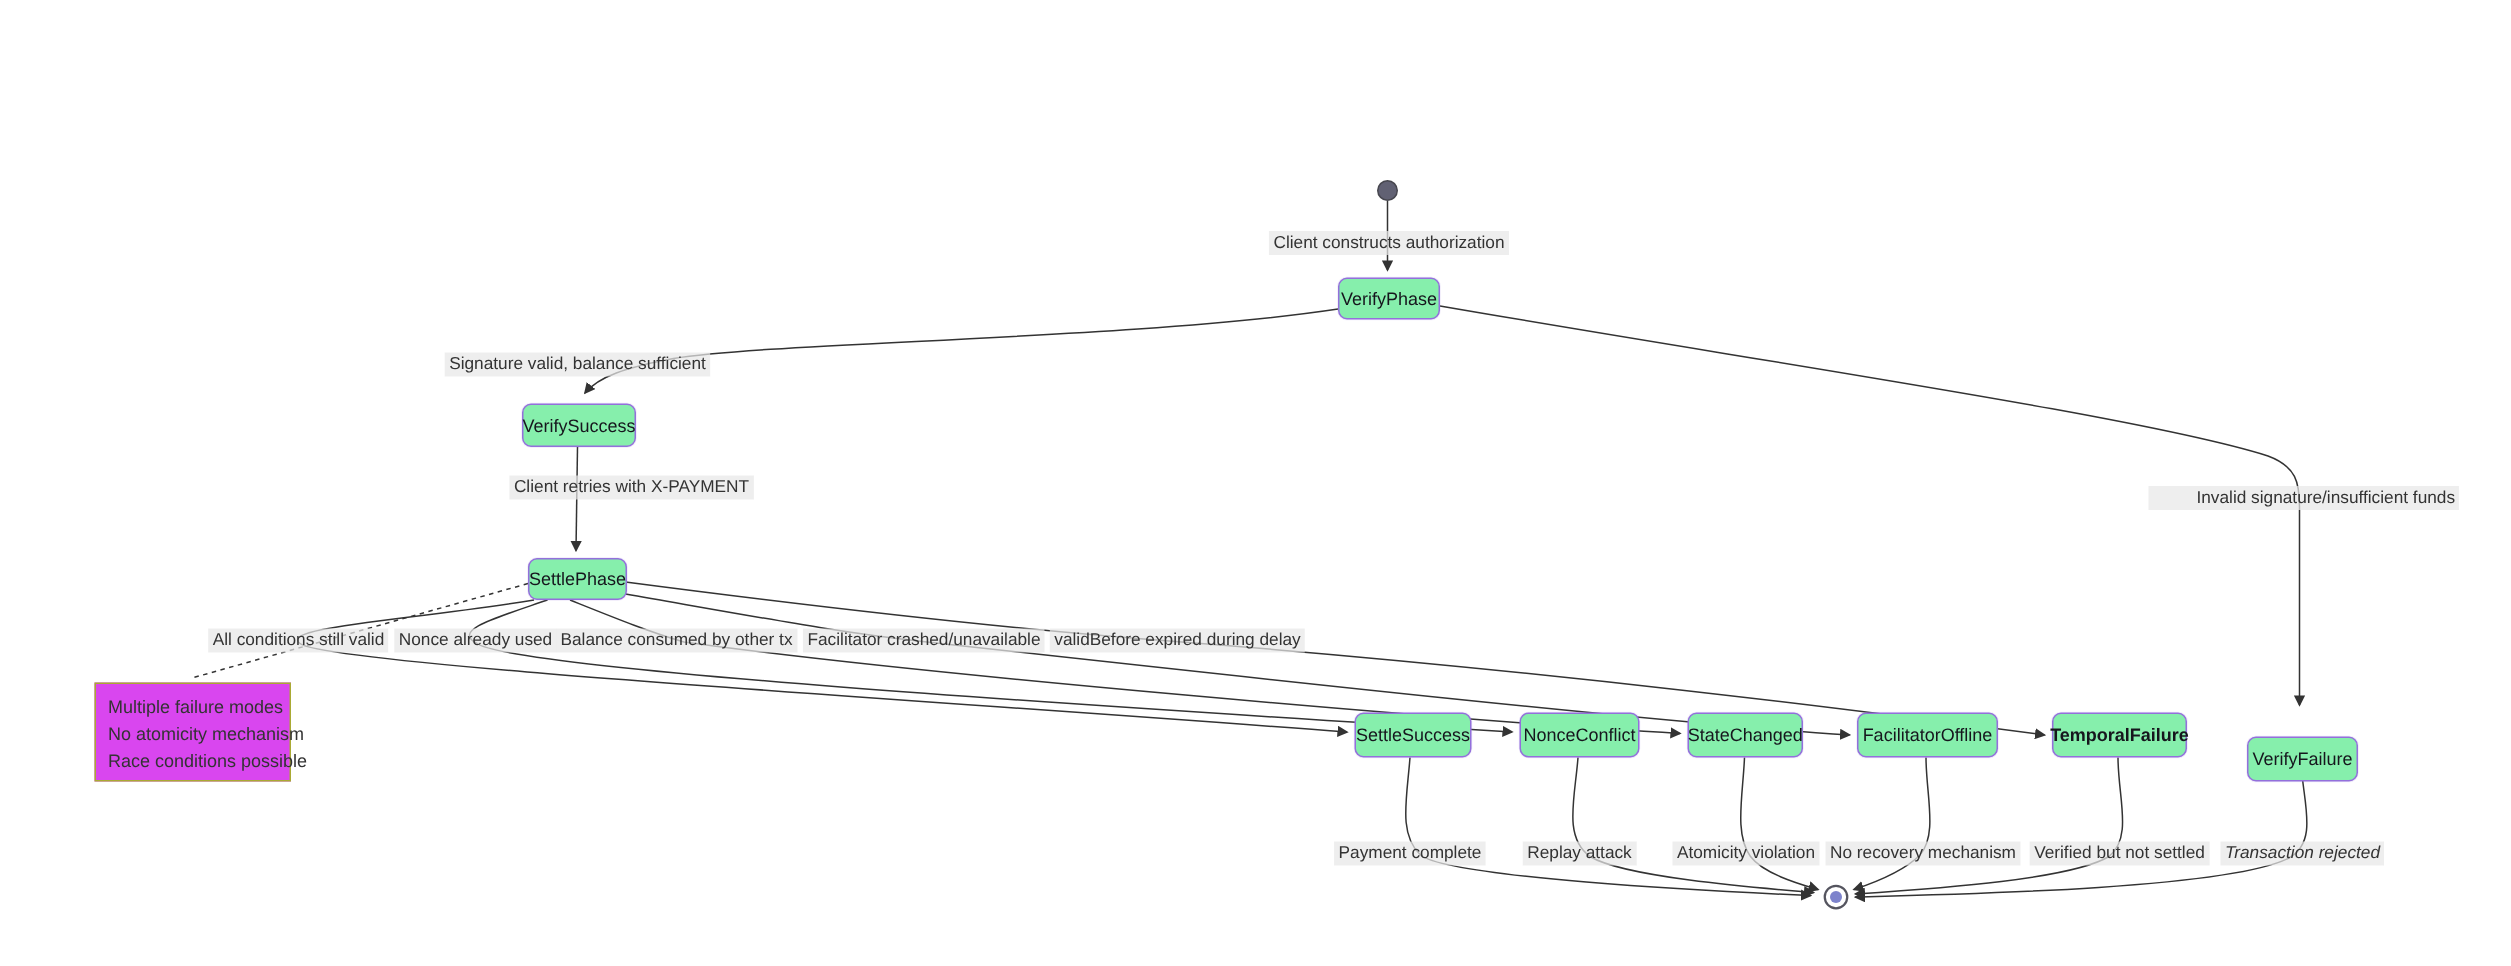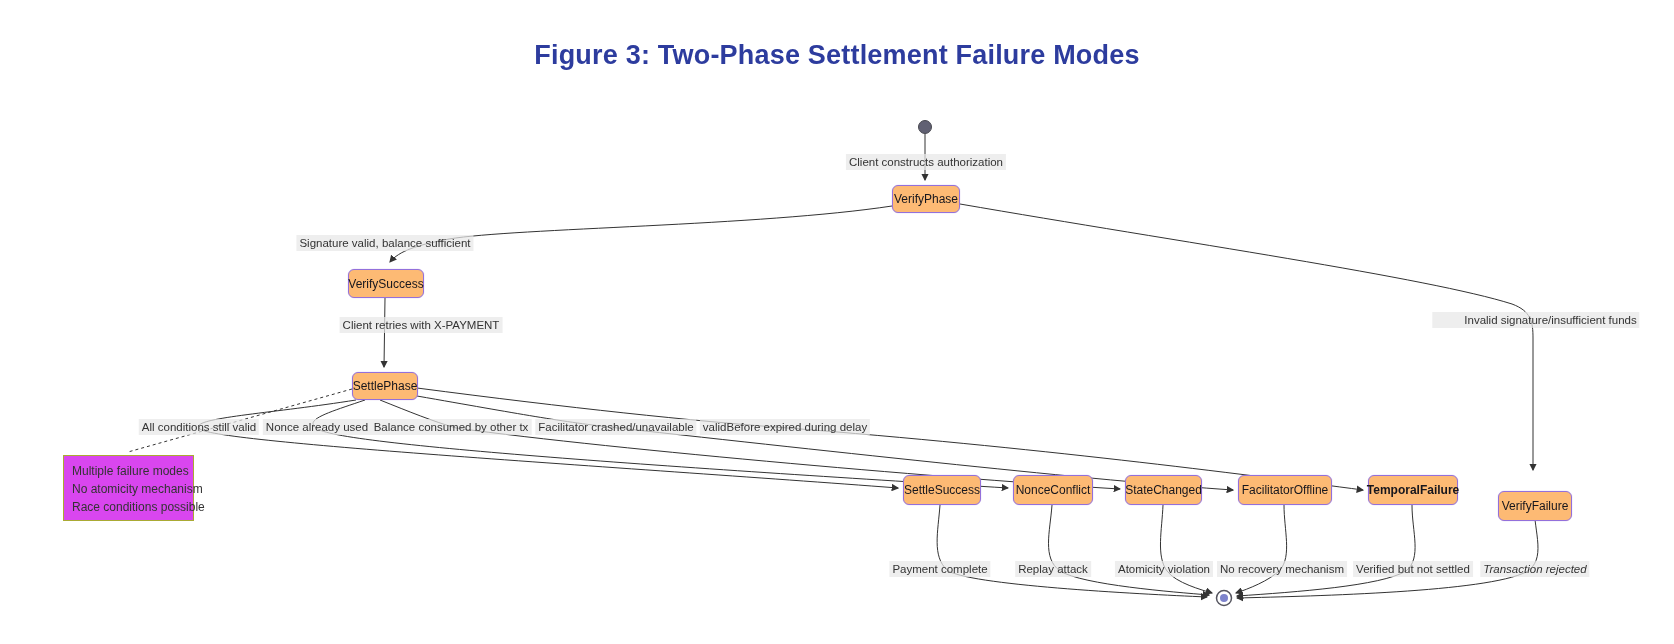--- a/index.html
+++ b/index.html
@@ -6,21 +6,21 @@
   .canvas {
     position:relative; width:1674px; height:644px; background:#ffffff;
     font-family:"Liberation Sans","DejaVu Sans",sans-serif; overflow:hidden;
   }
   .diagram-title {
     position:absolute; top:40px; left:0; width:100%; text-align:center;
     font-size:27px; font-weight:700; color:#2d3c9e; letter-spacing:0.2px;
   }
   svg.edges { position:absolute; left:0; top:0; }
   .node {
-    position:absolute; background:#fdba74; border:1px solid #9370db;
+    position:absolute; background:#86efac; border:1px solid #9370db;
     border-radius:6px; display:flex; align-items:center; justify-content:center;
     font-size:12px; color:#16161d; white-space:nowrap; box-sizing:border-box;
     box-shadow:0 0 0 0.5px rgba(147,112,219,0.15);
   }
   .edge-label {
     position:absolute; transform:translate(-50%,-50%);
     font-size:11.5px; color:#333333; background:rgba(232,232,232,0.72);
     padding:1px 3px; white-space:nowrap; line-height:14px;
   }
   .note {
@@ -28,21 +28,20 @@
     background:#d946ef; border:1px solid #aaaa33; color:#333333;
     font-size:12px; padding:6px 8px; box-sizing:border-box;
   }
   .note div { line-height:18px; white-space:nowrap; }
 </style>
 </head>
 <body>
 
 <div class="canvas">
 
-  <div class="diagram-title">Figure 3: Two-Phase Settlement Failure Modes</div>
 
   <svg class="edges" width="1674" height="644" viewBox="0 0 1674 644">
     <defs>
       <marker id="arw" viewBox="0 0 10 10" refX="8.5" refY="5" markerWidth="7.5" markerHeight="7.5" orient="auto">
         <path d="M0,0 L10,5 L0,10 z" fill="#333333"></path>
       </marker>
     </defs>
     <g stroke="#333333" fill="none" stroke-width="1">
       <path d="M925,134 L925,180" marker-end="url(#arw)"></path>
       <path d="M892,206 C760,226 515,228 449,239 C417,245 399,251 390,262" marker-end="url(#arw)"></path>
@@ -63,21 +62,21 @@
     </g>
     <circle cx="925" cy="127" r="6.5" fill="#616173" stroke="#47474f"></circle>
     <g>
       <circle cx="1224" cy="598" r="7.5" fill="#ffffff" stroke="#55555f" stroke-width="1.5"></circle>
       <circle cx="1224" cy="598" r="4" fill="#7d83cc"></circle>
     </g>
   </svg>
 
   <div class="edge-label" style="left:926px; top:162px;">Client constructs authorization</div>
   <div class="edge-label" style="left:385px; top:243px;">Signature valid, balance sufficient</div>
-  <div class="edge-label" style="left:1536px; top:320px;padding-left:32px;">Invalid signature/insufficient funds</div>
+  <div class="edge-label" style="left:1536px; top:332px;padding-left:32px;">Invalid signature/insufficient funds</div>
   <div class="edge-label" style="left:385px; top:325px;margin-left:36px;">Client retries with X-PAYMENT</div>
   <div class="edge-label" style="left:199px; top:427px;">All conditions still valid</div>
   <div class="edge-label" style="left:317px; top:427px;">Nonce already used</div>
   <div class="edge-label" style="left:451px; top:427px;">Balance consumed by other tx</div>
   <div class="edge-label" style="left:616px; top:427px;">Facilitator crashed/unavailable</div>
   <div class="edge-label" style="left:785px; top:427px;">validBefore expired during delay</div>
   <div class="edge-label" style="left:940px; top:569px;">Payment complete</div>
   <div class="edge-label" style="left:1053px; top:569px;">Replay attack</div>
   <div class="edge-label" style="left:1164px; top:569px;">Atomicity violation</div>
   <div class="edge-label" style="left:1282px; top:569px;">No recovery mechanism</div>

